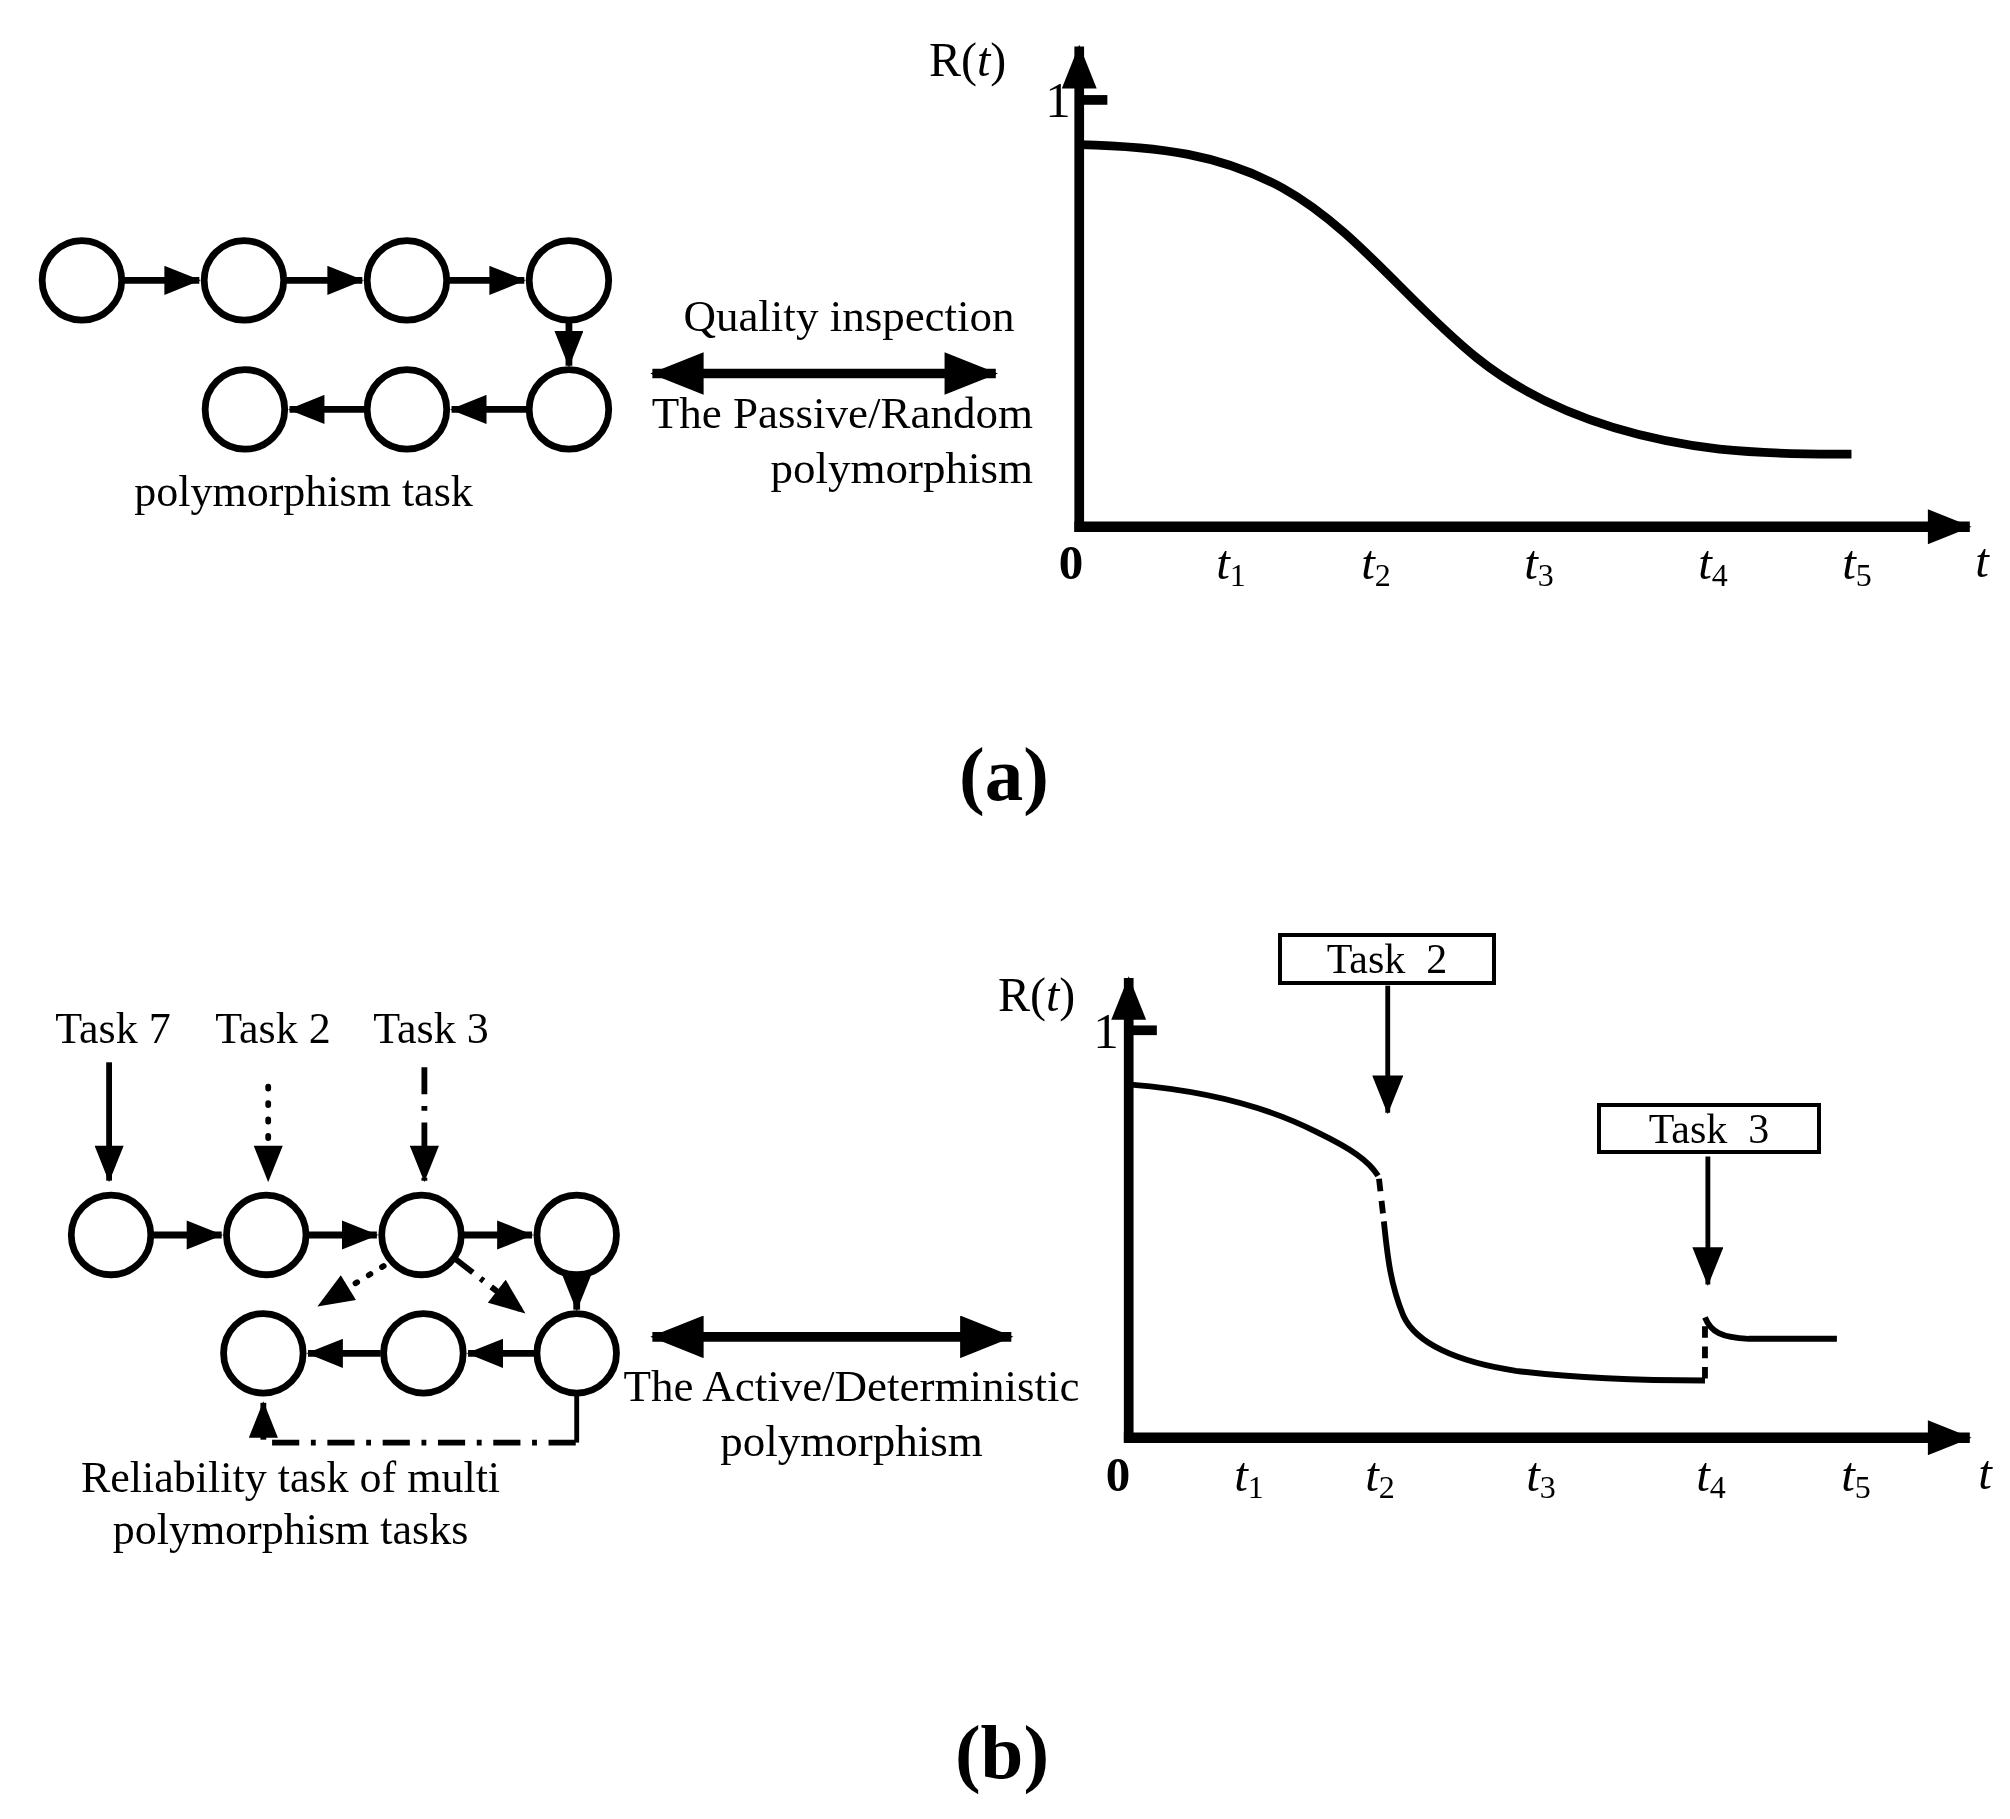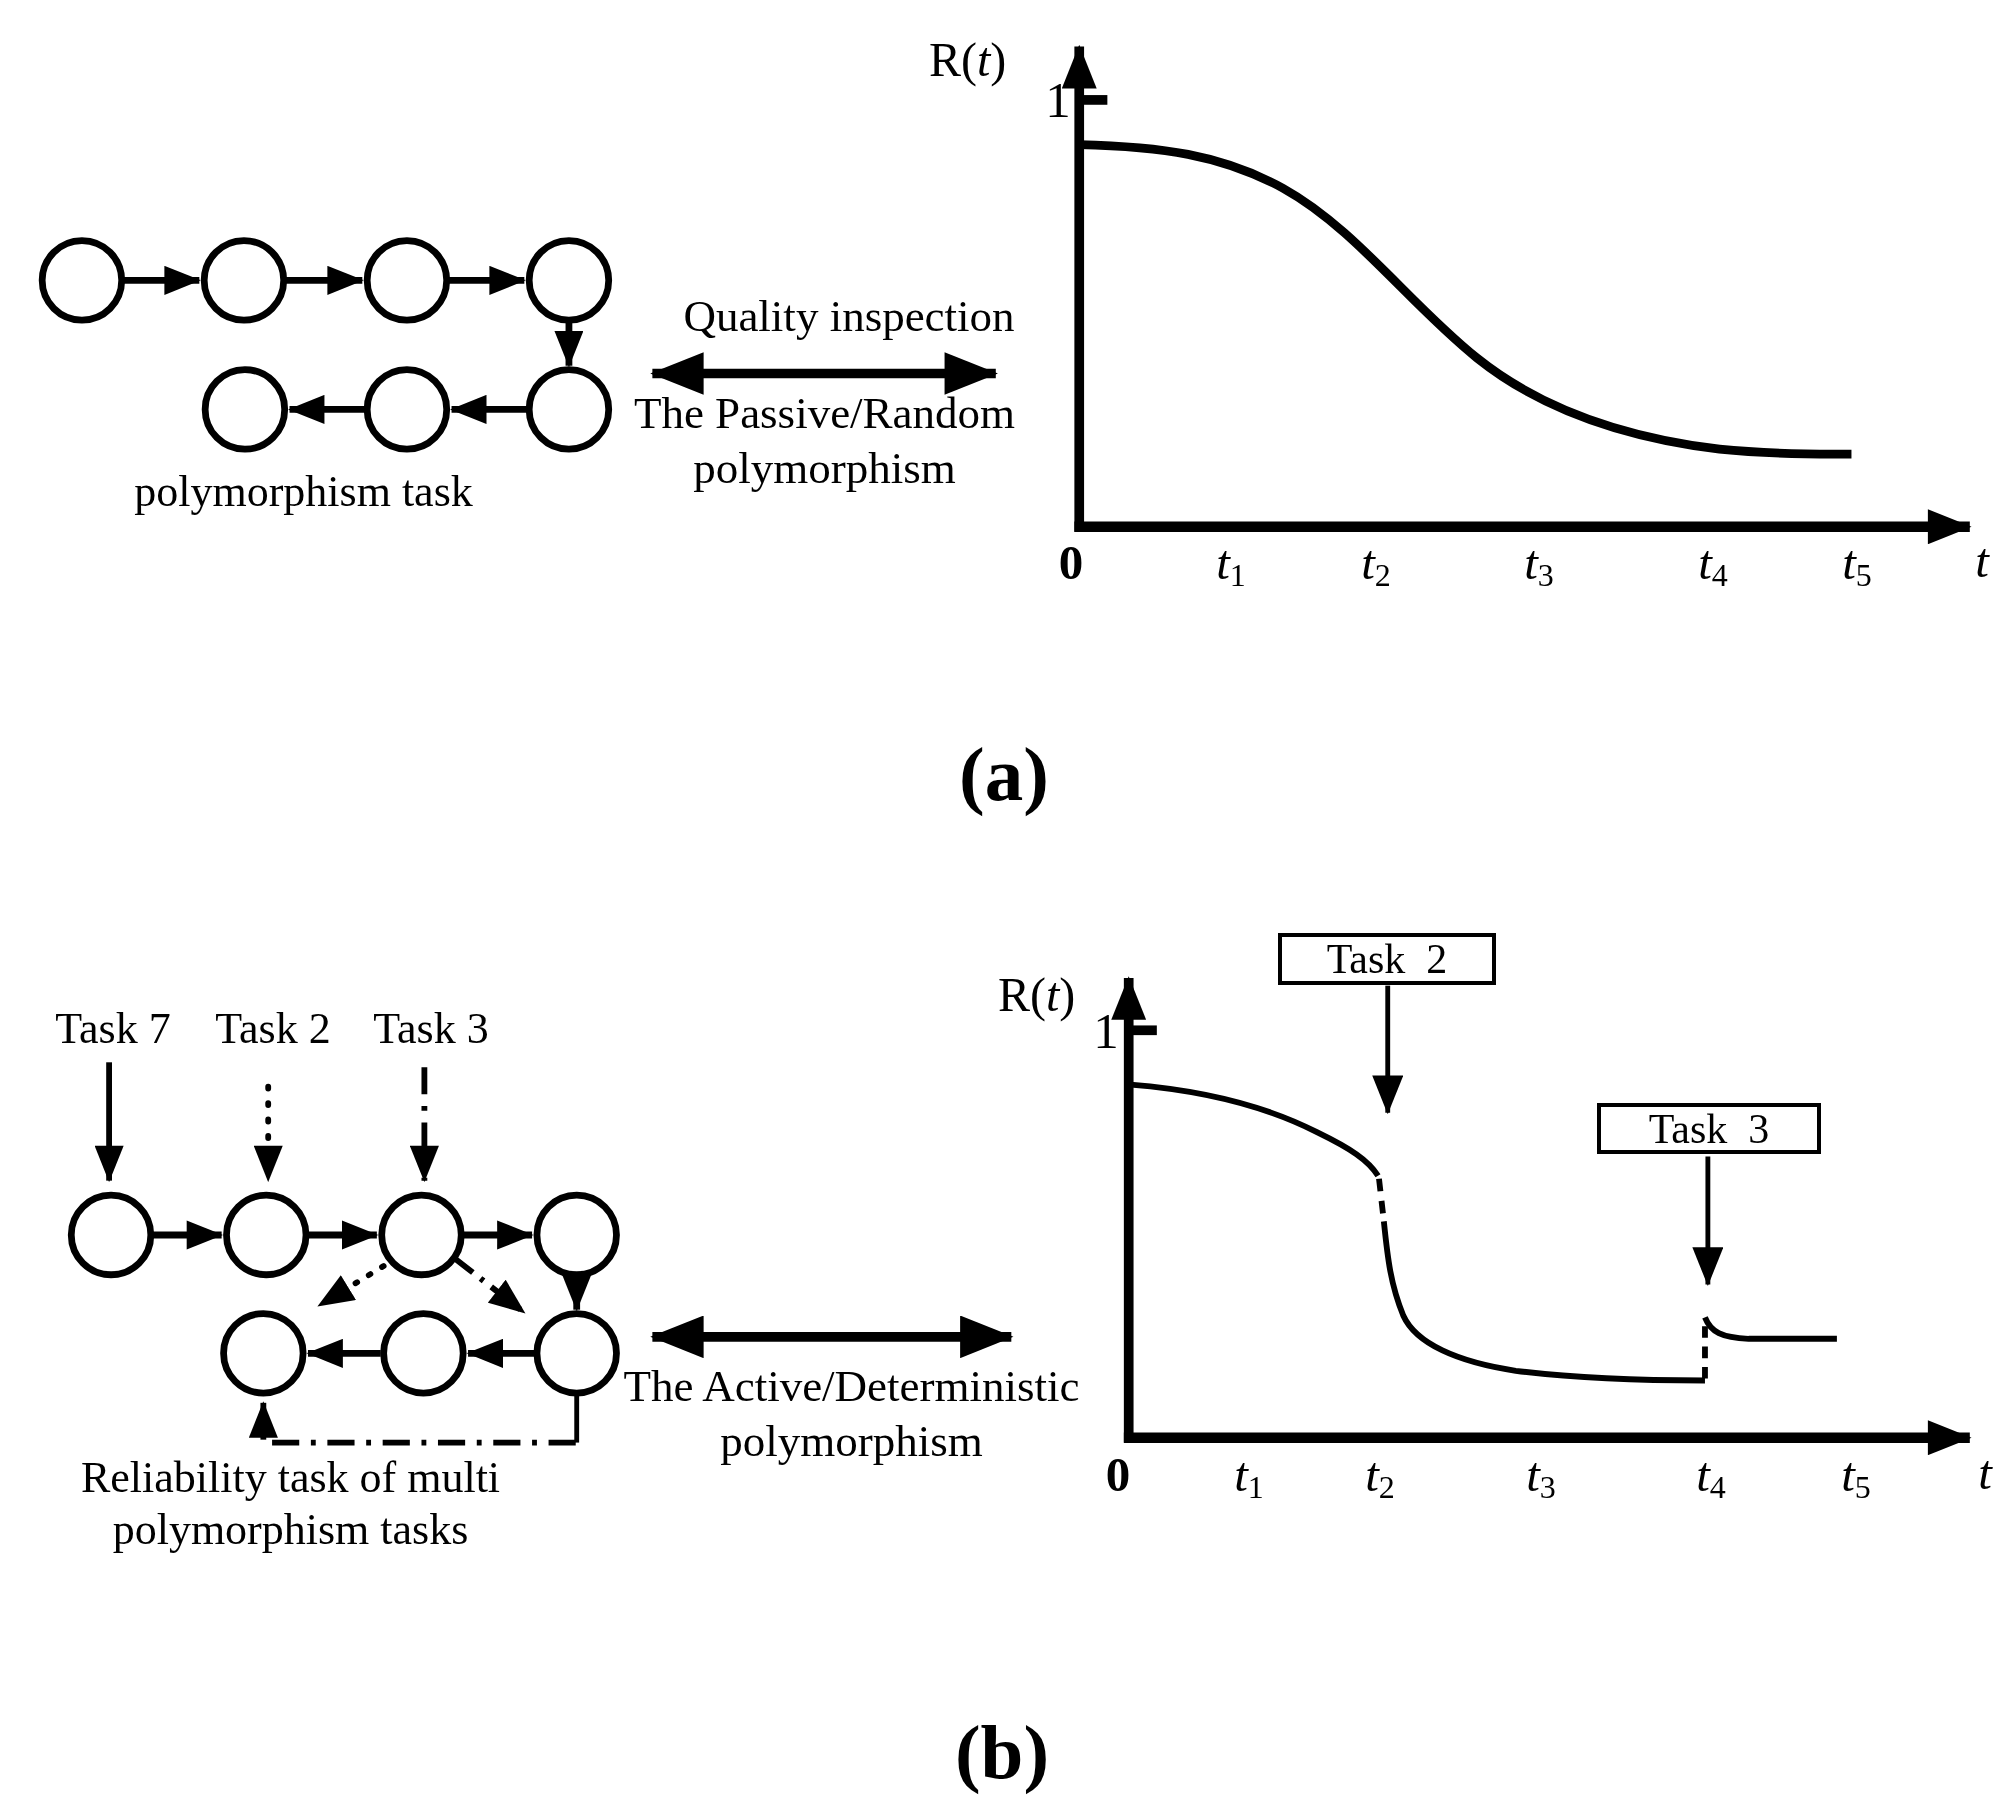--- a/index.html
+++ b/index.html
@@ -128,21 +128,21 @@
       <line x1="1760" y1="1192" x2="1760" y2="1324" stroke-width="5" marker-end="url(#ahThin)"></line>
     </g>
   </svg>
 
   <div class="txt block center lbl45" style="left:34px;top:466px;width:539px;white-space:normal;">
     <div>polymorphism task</div>
   </div>
 
   <div class="txt lbl46 cx" style="left:823px;top:289px;margin-left:26px;">Quality inspection</div>
 
-  <div class="txt block center lbl46" style="left:616px;top:386px;width:417px;white-space:normal;">
+  <div class="txt block center lbl46" style="left:616px;top:386px;width:417px;white-space:normal;text-align:right;">
     <div>The Passive/Random</div>
     <div>polymorphism</div>
   </div>
 
   <div class="txt rlab" style="left:929px;top:32px;"><span>R(</span><span class="it">t</span><span>)</span></div>
 
   <div class="txt one cx" style="left:1058px;top:71px;">1</div>
 
   <div class="txt tick bold cx" style="left:1071px;top:534px;">0</div>
   <div class="txt tick cx" style="left:1231px;top:534px;"><span class="base">t</span><span class="sub">1</span></div>

